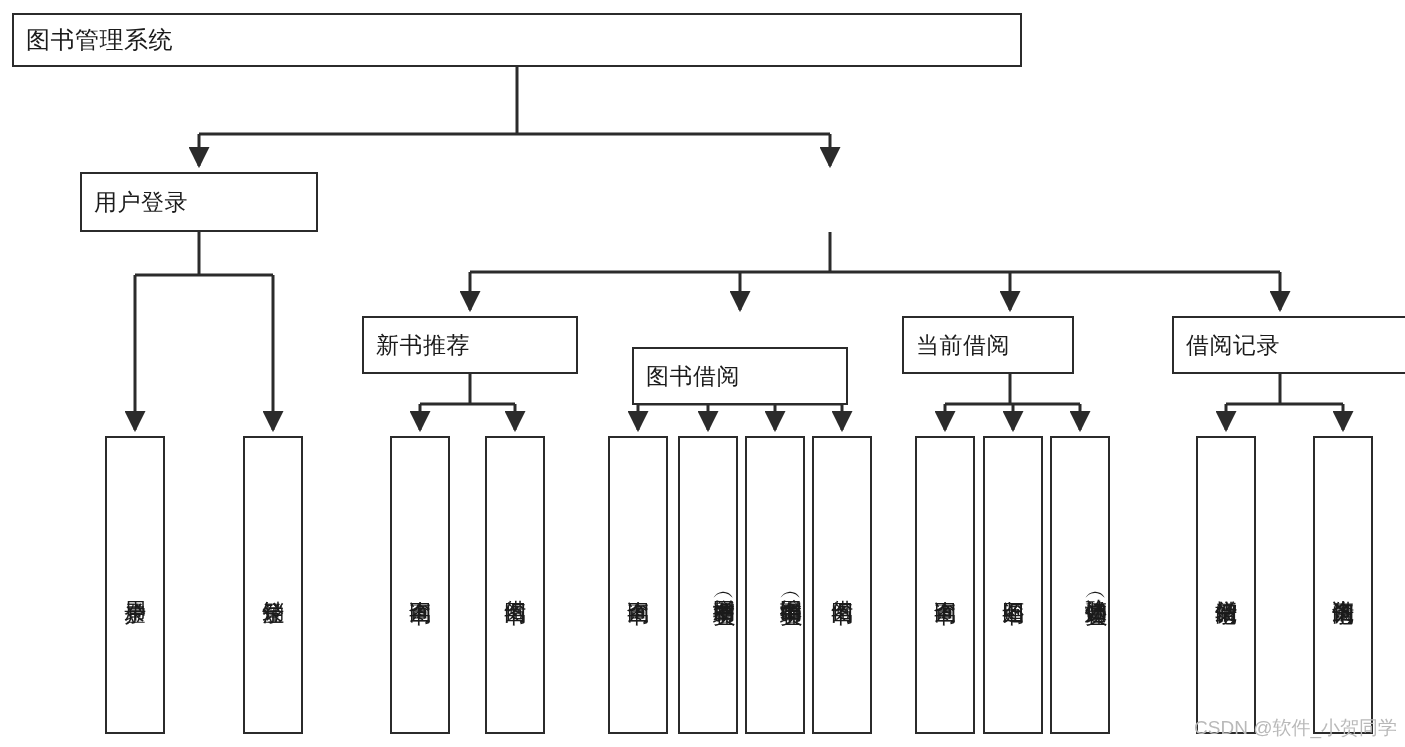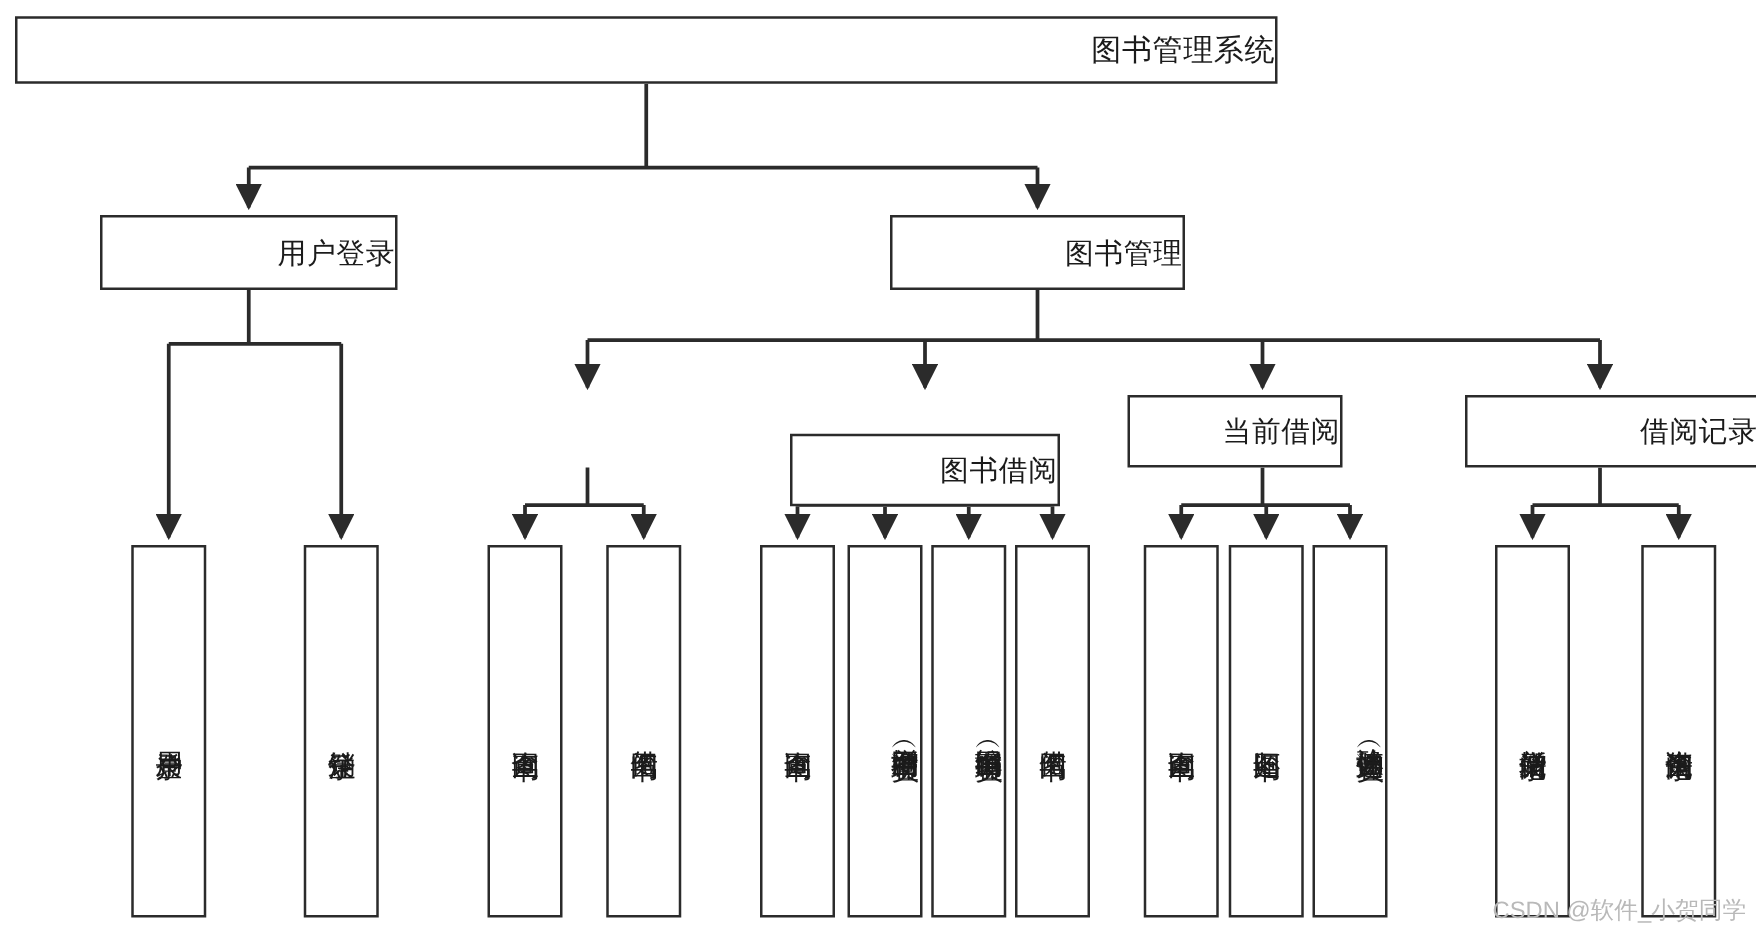--- a/index.html
+++ b/index.html
@@ -24,23 +24,24 @@
     width: 1405px;
     height: 747px;
   }
   .node {
     position: absolute;
     box-sizing: border-box;
     background: #ffffff;
     border: 2.5px solid #2b2b2b;
     display: flex;
     align-items: center;
-    justify-content: flex-end;
+    justify-content: flex-start;
     color: #1b1b1b;
     z-index: 2;
+    padding-left: 12px;
   }
   .node.horiz {
     font-size: 23px;
     letter-spacing: 0.5px;
   }
   .node.vert {
     writing-mode: vertical-rl;
     text-orientation: upright;
     font-size: 22px;
     line-height: 1.12;
@@ -122,24 +123,24 @@
   </svg>
 
   <div class="node horiz root" style="left:12px; top:13px; width:1010px; height:54px;">
     <span>图书管理系统</span>
   </div>
 
   <div class="node horiz" style="left:80px; top:172px; width:238px; height:60px;">
     <span>用户登录</span>
   </div>
 
-  <div class="node horiz" style="left:712px; top:172px; width:236px; height:60px;">
-    <span>图书管理</span>
-  </div>
-
+
+  <div class="node horiz" style="left:362px; top:316px; width:216px; height:58px;">
+    <span>新书推荐</span>
+  </div>
 
   <div class="node horiz" style="left:632px; top:316px; width:216px; height:58px;margin-top:31px;">
     <span>图书借阅</span>
   </div>
 
   <div class="node horiz" style="left:902px; top:316px; width:172px; height:58px;">
     <span>当前借阅</span>
   </div>
 
   <div class="node horiz" style="left:1172px; top:316px; width:236px; height:58px;">

